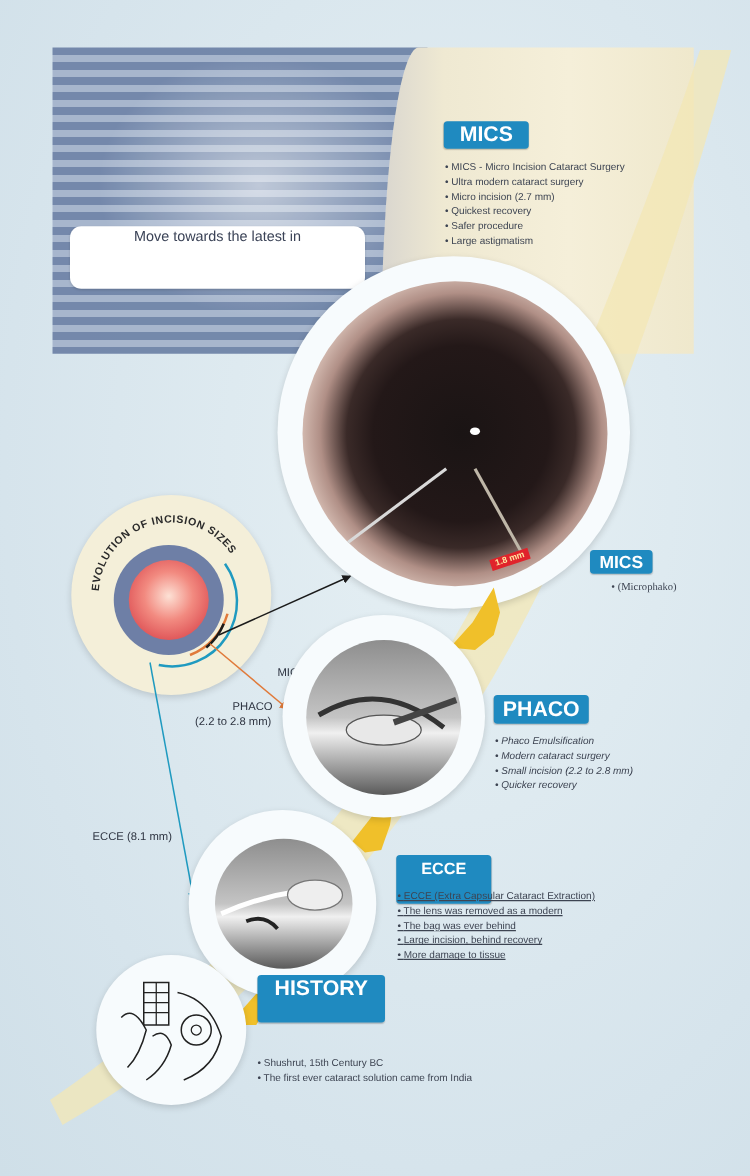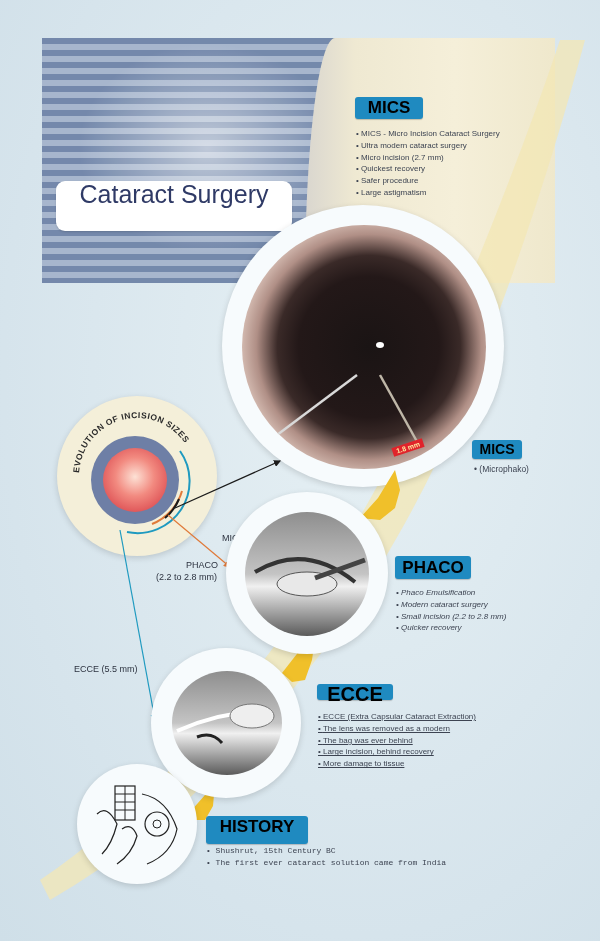--- a/index.html
+++ b/index.html
@@ -8,21 +8,21 @@
   .bg-grad{position:absolute;inset:0;background:radial-gradient(ellipse at 60% 40%,#e6f0f4 0%,#d6e4ec 70%,#cfdfe8 100%);}
   .stripes{position:absolute;left:42px;top:38px;width:300px;height:245px;
     background:repeating-linear-gradient(180deg,#6f84a8 0px,#6f84a8 6px,#a5b4cc 6px,#a5b4cc 12px);
     opacity:.95;}
   .stripes::after{content:"";position:absolute;inset:0;background:radial-gradient(ellipse at 55% 45%,rgba(255,255,255,.55) 0%,rgba(255,255,255,0) 55%);}
   .cream{position:absolute;left:305px;top:38px;width:250px;height:245px;background:linear-gradient(90deg,#d9d6cf 0%,#efe9d2 20%,#f5efd9 60%,#efe8cc 100%);border-top-left-radius:30px 245px;}
   .swoosh{position:absolute;left:40px;top:20px;width:560px;height:900px;}
   .title-box{position:absolute;left:56px;top:181px;width:236px;height:50px;background:#fff;border-radius:9px;text-align:center;box-shadow:0 1px 2px rgba(0,0,0,.15);}
   .title-sub{font-family:"Liberation Sans",sans-serif;font-size:11.5px;color:#3a4256;margin-top:3px;}
   .title-main{font-family:"Liberation Sans",sans-serif;font-size:25px;color:#2f3a66;line-height:26px;}
-  .badge{position:absolute;background:#1f8ac0;color:#000000;font-family:"Liberation Sans",sans-serif;font-weight:bold;border-radius:3px;text-align:center;box-shadow:0 1px 1px rgba(0,0,0,.2);}
+  .badge{position:absolute;background:#1f8ac0;color:#ffffff;font-family:"Liberation Sans",sans-serif;font-weight:bold;border-radius:3px;text-align:center;box-shadow:0 1px 1px rgba(0,0,0,.2);}
   .list{position:absolute;margin:0;padding:0;list-style:none;font-family:"Liberation Sans",sans-serif;font-size:8px;color:#3d4452;line-height:11.8px;}
   .list li::before{content:"• ";}
   .circle{position:absolute;border-radius:50%;background:#f7fbfd;box-shadow:0 2px 6px rgba(0,0,0,.15);}
   .eye-photo{position:absolute;border-radius:50%;overflow:hidden;background:radial-gradient(circle at 52% 50%,#1a1414 0%,#231818 40%,#3a2a28 52%,#b08f86 64%,#ddc6bc 75%,#cfaea3 100%);}
   .label{position:absolute;font-family:"Liberation Sans",sans-serif;font-size:9px;color:#2d3340;}
   .tag-red{position:absolute;background:#e0232b;color:#ffe6a0;font-family:"Liberation Sans",sans-serif;font-size:7px;font-weight:bold;padding:1px 4px;transform:rotate(-18deg);}
   .gray-illus{position:absolute;border-radius:50%;overflow:hidden;background:linear-gradient(180deg,#8e8e8e 0%,#c4c4c4 50%,#f0f0f0 60%,#5a5a5a 100%);}
 </style>
 </head>
 <body>
@@ -30,21 +30,21 @@
 <div class="bg-grad"></div>
 
 <div class="stripes"></div>
 <div class="cream"></div>
 
 <svg class="swoosh" viewBox="0 0 560 900">
   <path d="M0 860 C150 760 300 560 380 380 C430 260 480 140 520 20 L545 20 C510 150 470 270 420 390 C340 580 200 770 10 880 Z" fill="#f3e7b4" opacity=".75"></path>
 </svg>
 
 <div class="title-box">
-  <div class="title-main">Cataract Surgery</div>
+  <div class="title-sub">Move towards the latest in</div>
 </div>
 
 <div class="badge" style="left:355px;top:97px;width:68px;height:22px;font-size:17px;line-height:22px;">MICS</div>
 <ul class="list" style="left:356px;top:128px;">
   <li>MICS - Micro Incision Cataract Surgery</li>
   <li>Ultra modern cataract surgery</li>
   <li>Micro incision (2.7 mm)</li>
   <li>Quickest recovery</li>
   <li>Safer procedure</li>
   <li>Large astigmatism</li>
@@ -54,21 +54,21 @@
 <div class="eye-photo" style="left:242px;top:225px;width:244px;height:244px;">
   <svg width="244" height="244" viewBox="0 0 244 244">
     <ellipse cx="138" cy="120" rx="4" ry="3" fill="#fff"></ellipse>
     <line x1="35" y1="210" x2="115" y2="150" stroke="#d9d9d9" stroke-width="2.5"></line>
     <line x1="138" y1="150" x2="178" y2="222" stroke="#bfb7a8" stroke-width="2.5"></line>
   </svg>
 </div>
 <div class="tag-red" style="left:392px;top:443px;">1.8 mm</div>
 
 <div class="badge" style="left:472px;top:440px;width:50px;height:19px;font-size:14px;line-height:19px;">MICS</div>
-<ul class="list" style="left:474px;top:464px;font-size:8.5px;">
+<ul class="list" style="left:489px;top:464px;font-size:8.5px;font-family:Liberation Serif, serif;">
   <li>(Microphako)</li>
 </ul>
 
 <div class="circle" style="left:57px;top:396px;width:160px;height:160px;background:#f4efd9;"></div>
 <svg class="abs" style="left:57px;top:396px;" width="160" height="160" viewBox="0 0 160 160">
   <defs>
     <path id="arcText" d="M22 80 A58 58 0 0 1 138 80"></path>
     <radialGradient id="core" cx="50%" cy="45%" r="55%">
         <stop offset="0" stop-color="#fde1d5"></stop>
         <stop offset=".55" stop-color="#f28a80"></stop>
@@ -97,21 +97,21 @@
         <path d="M0 0 L6 3 L0 6 Z" fill="#1f9ac0"></path>
       </marker>
   </defs>
   <line x1="175" y1="508" x2="280" y2="461" stroke="#1b1b1b" stroke-width="1.2" marker-end="url(#mk)"></line>
   <line x1="168" y1="515" x2="230" y2="567" stroke="#e07a3a" stroke-width="1.2" marker-end="url(#mo)"></line>
   <line x1="120" y1="530" x2="155" y2="720" stroke="#1f9ac0" stroke-width="1.2" marker-end="url(#mb)"></line>
 </svg>
 <div class="label" style="left:222px;top:485px;margin-top:48px;">MICS (1.8 mm)</div>
 <div class="label" style="left:186px;top:560px;">PHACO</div>
 <div class="label" style="left:156px;top:572px;">(2.2 to 2.8 mm)</div>
-<div class="label" style="left:74px;top:664px;">ECCE (5.5 mm)</div>
+<div class="label" style="left:74px;top:664px;">ECCE (8.1 mm)</div>
 
 <svg class="abs" style="left:0;top:0;" width="600" height="941" viewBox="0 0 600 941">
   <polygon points="360,518 378,498 395,470 400,490 395,508 380,520" fill="#f0c02a"></polygon>
   <polygon points="282,673 300,650 315,638 312,660 305,680 292,682" fill="#f0c02a"></polygon>
   <polygon points="190,812 205,795 215,783 213,806 205,820 195,820" fill="#f0c02a"></polygon>
 </svg>
 
 <div class="circle" style="left:226px;top:492px;width:162px;height:162px;"></div>
 <div class="gray-illus" style="left:245px;top:512px;width:124px;height:124px;">
   <svg width="124" height="124" viewBox="0 0 124 124">
@@ -129,21 +129,21 @@
 </ul>
 
 <div class="circle" style="left:151px;top:648px;width:150px;height:150px;"></div>
 <div class="gray-illus" style="left:172px;top:671px;width:110px;height:104px;">
   <svg width="110" height="104" viewBox="0 0 110 104">
     <path d="M5 60 Q50 40 95 40" fill="none" stroke="#fff" stroke-width="4"></path>
     <ellipse cx="80" cy="45" rx="22" ry="12" fill="#eee" stroke="#777"></ellipse>
     <path d="M25 66 Q40 60 50 72" fill="none" stroke="#222" stroke-width="3"></path>
   </svg>
 </div>
-<div class="badge" style="left:317px;top:684px;width:76px;height:16px;font-size:20px;line-height:21px;">ECCE</div>
+<div class="badge" style="left:317px;top:684px;width:76px;height:39px;font-size:13px;line-height:21px;">ECCE</div>
 <ul class="list" style="left:318px;top:711px;text-decoration:underline;">
   <li>ECCE (Extra Capsular Cataract Extraction)</li>
   <li>The lens was removed as a modern</li>
   <li>The bag was ever behind</li>
   <li>Large incision, behind recovery</li>
   <li>More damage to tissue</li>
 </ul>
 
 <div class="circle" style="left:77px;top:764px;width:120px;height:120px;"></div>
 <svg class="abs" style="left:87px;top:774px;" width="100" height="100" viewBox="0 0 100 100">
@@ -151,17 +151,17 @@
   <line x1="28" y1="20" x2="48" y2="20" stroke="#222"></line>
     <line x1="28" y1="28" x2="48" y2="28" stroke="#222"></line>
     <line x1="28" y1="36" x2="48" y2="36" stroke="#222"></line>
   <line x1="38" y1="12" x2="38" y2="46" stroke="#222"></line>
   <circle cx="70" cy="50" r="12" fill="none" stroke="#222" stroke-width="1.2"></circle>
   <circle cx="70" cy="50" r="4" fill="none" stroke="#222"></circle>
   <path d="M10 40 Q20 30 30 50 Q25 70 15 80" fill="none" stroke="#222" stroke-width="1.2"></path>
   <path d="M35 55 Q45 48 50 62 Q45 80 30 90" fill="none" stroke="#222" stroke-width="1.2"></path>
   <path d="M55 20 Q80 25 90 55 Q85 80 60 90" fill="none" stroke="#222" stroke-width="1.2"></path>
 </svg>
-<div class="badge" style="left:206px;top:816px;width:102px;height:28px;font-size:17px;line-height:22px;">HISTORY</div>
-<ul class="list" style="left:206px;top:845px;font-family:Liberation Mono, monospace;">
+<div class="badge" style="left:206px;top:780px;width:102px;height:38px;font-size:17px;line-height:22px;">HISTORY</div>
+<ul class="list" style="left:206px;top:845px;">
   <li>Shushrut, 15th Century BC</li>
   <li>The first ever cataract solution came from India</li>
 </ul>
 
 </body></html>

